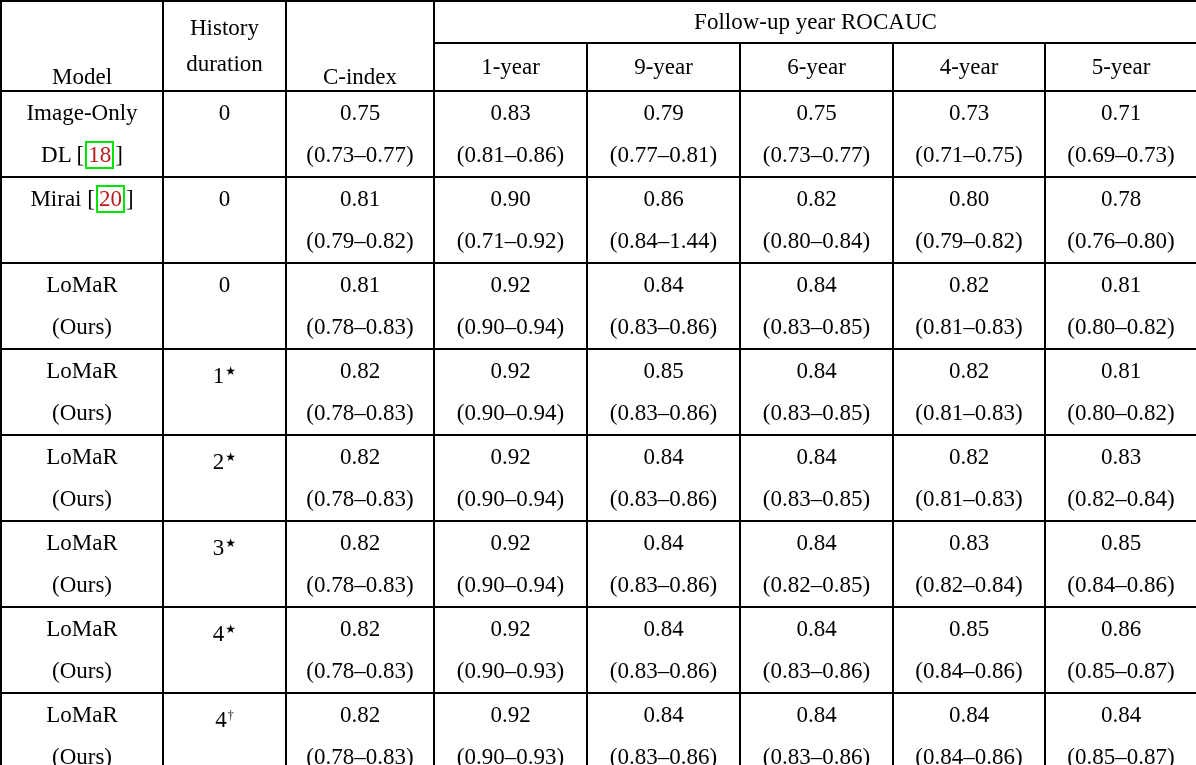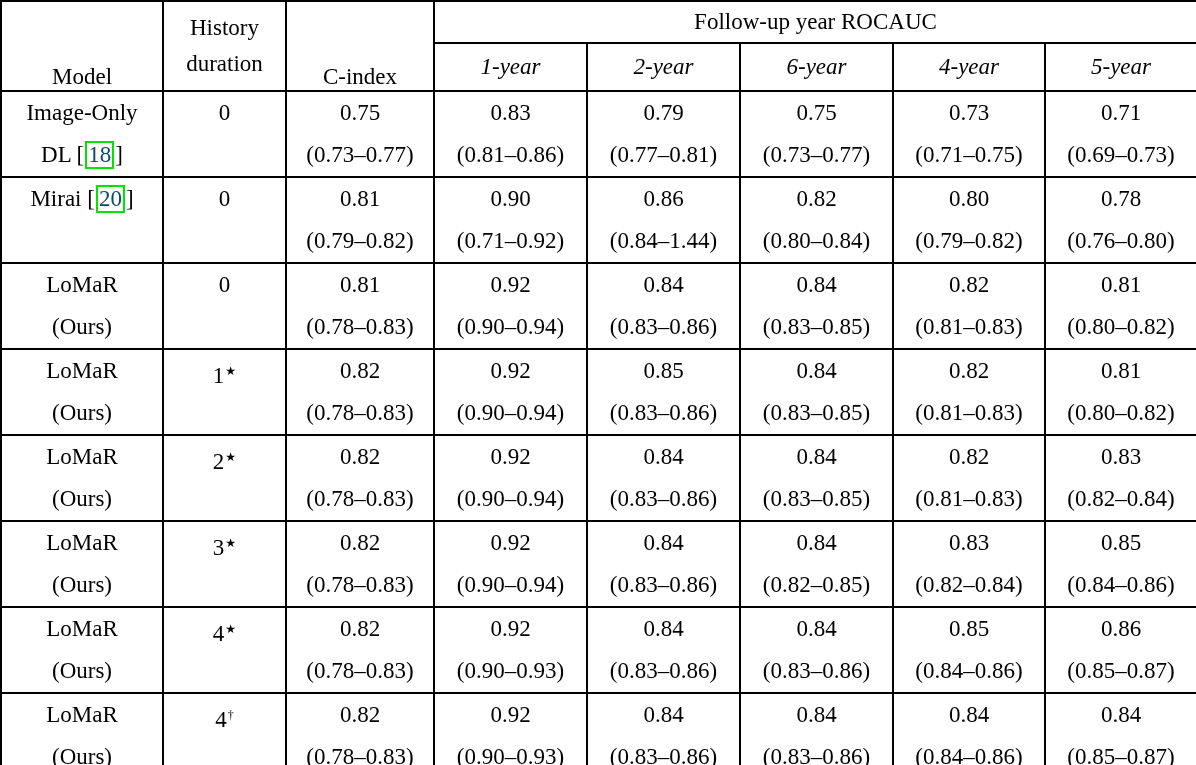--- a/index.html
+++ b/index.html
@@ -25,21 +25,21 @@
   table.results td {
     border: 2px solid #000000;
     padding: 0;
     text-align: center;
     font-weight: normal;
     font-size: 23px;
     background: #ffffff;
   }
   
   thead tr.group-row { height: 42px; }
-  thead tr.year-row  { height: 48px; font-style: italic; }
+  thead tr.year-row  { height: 48px; }
   th.model-h, th.cindex-h {
     vertical-align: bottom;
     padding-bottom: 10px;
     border-radius: 32px;
   }
   th.history-h {
     vertical-align: middle;
     line-height: 36px;
   }
   th.rocauc-h {
@@ -61,21 +61,21 @@
     font-size: 12px;
     vertical-align: 8px;
     margin-left: 1px;
   }
   .cite-num {
     display: inline-block;
     border: 2px solid #00e400;
     line-height: 24px;
     padding: 0 1px;
     margin: 0 1px;
-    color: #0c4a6e;
+    color: #b91c1c;
     text-decoration: none;
   }
   .bracket { letter-spacing: 0; }
 </style>
 </head>
 <body>
 
 <table class="results">
   <colgroup>
     <col style="width:162px">
@@ -92,21 +92,21 @@
       <th class="model-h" rowspan="2">Model</th>
       <th class="history-h" rowspan="2">
         <div>History</div>
         <div>duration</div>
       </th>
       <th class="cindex-h" rowspan="2">C-index</th>
       <th class="rocauc-h" colspan="5">Follow-up year ROCAUC</th>
     </tr>
     <tr class="year-row">
       <th>1-year</th>
-      <th>2-year</th>
+      <th>9-year</th>
       <th>6-year</th>
       <th>4-year</th>
       <th>5-year</th>
     </tr>
   </thead>
   <tbody>
       <tr>
         <td class="model-cell">
           <div class="cell-line"><span>Image-Only</span></div>
           <div class="cell-line"><span>DL</span> <span class="bracket">[</span><span class="cite-num">18</span><span class="bracket">]</span></div>

